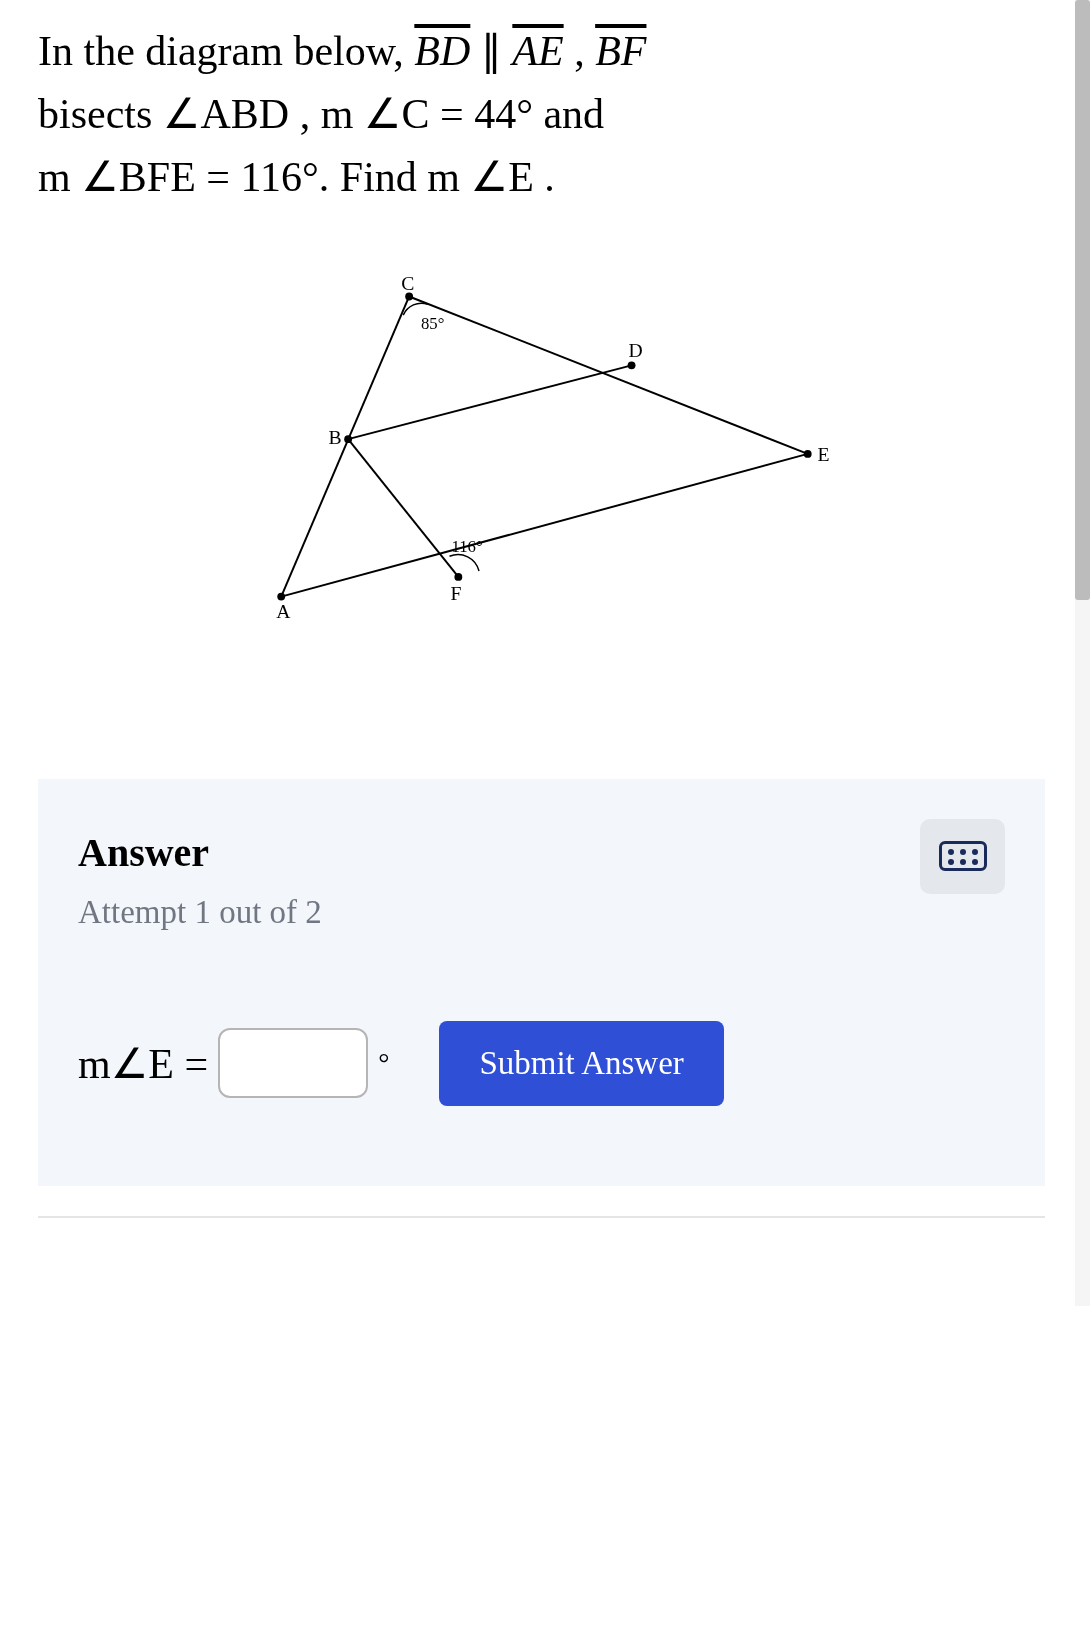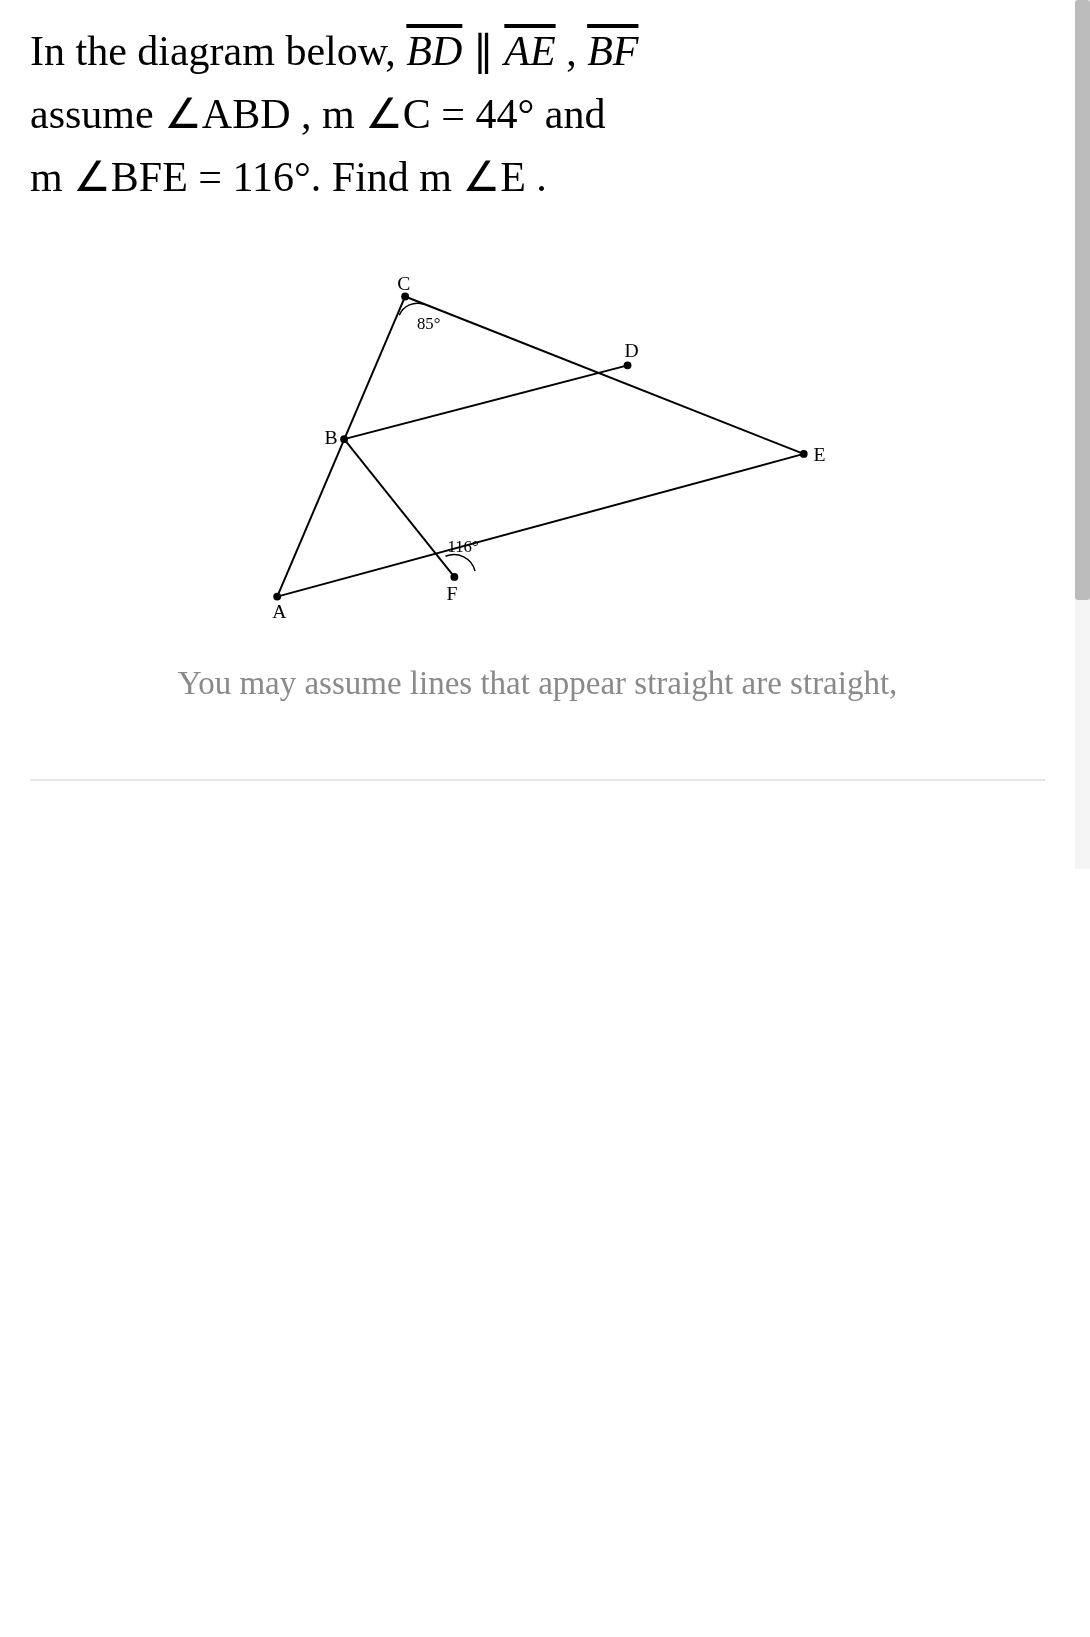--- a/index.html
+++ b/index.html
@@ -5,21 +5,21 @@
   * { box-sizing: border-box; margin: 0; padding: 0; }
   body {
     font-family: Georgia, 'Times New Roman', serif;
     background: #fff;
     width: 1090px;
     position: relative;
   }
   .page {
     width: 1075px;
     background: #fff;
-    padding: 20px 30px 0 30px;
+    padding: 20px 30px 0 38px;
   }
   .scrollbar {
     position: absolute;
     right: 0;
     top: 0;
     width: 15px;
     height: 1637px;
     background: #f5f5f5;
   }
   .scrollbar-thumb {
@@ -151,21 +151,21 @@
 <div class="page">
 
   <div class="problem-text">
     <span>In the diagram below, </span>
     <span class="overline">BD</span>
     <span> ∥ </span>
     <span class="overline">AE</span>
     <span>, </span>
     <span class="overline">BF</span>
     <br>
-    <span>assume </span>
+    <span>bisects </span>
     <span class="ital">∠ABD</span>
     <span>, m</span>
     <span class="ital">∠C</span>
     <span> = 44° and</span>
     <br>
     <span>m</span>
     <span class="ital">∠BFE</span>
     <span> = 116°. Find m</span>
     <span class="ital">∠E</span>
     <span>.</span>
@@ -191,23 +191,38 @@
       <text x="322" y="388" font-size="20" font-family="serif">C</text>
       <text x="553" y="457" font-size="20" font-family="serif">D</text>
       <text x="745" y="562" font-size="20" font-family="serif">E</text>
       <text x="372" y="703" font-size="20" font-family="serif">F</text>
       <text x="342" y="428" font-size="17" font-family="serif">85°</text>
       <text x="373" y="655" font-size="17" font-family="serif">116°</text>
     </svg>
   </div>
 
   <div class="note">
-    <span>You may assume lines that appear straight are straight,</span><br>
-  </div>
-
+    <br>
+  </div>
+
+  <div class="answer-panel">
+    <button class="keypad-btn">
+      <span class="keypad-icon"></span>
+    </button>
+    <div class="answer-heading">Answer</div>
+    <div class="attempt">Attempt 1 out of 2</div>
+    <div class="answer-row">
+      <span class="answer-label">
+        <span>m</span><span class="ital">∠E</span><span> = </span>
+      </span>
+      <input class="answer-input" type="text" value="" style="">
+      <span class="deg-symbol">°</span>
+      <button class="submit-btn">Submit Answer</button>
+    </div>
+  </div>
 
   <div class="footer-space">
     <div class="divider"></div>
   </div>
 </div>
 
 <div class="scrollbar">
   <div class="scrollbar-thumb"></div>
 </div>
 

